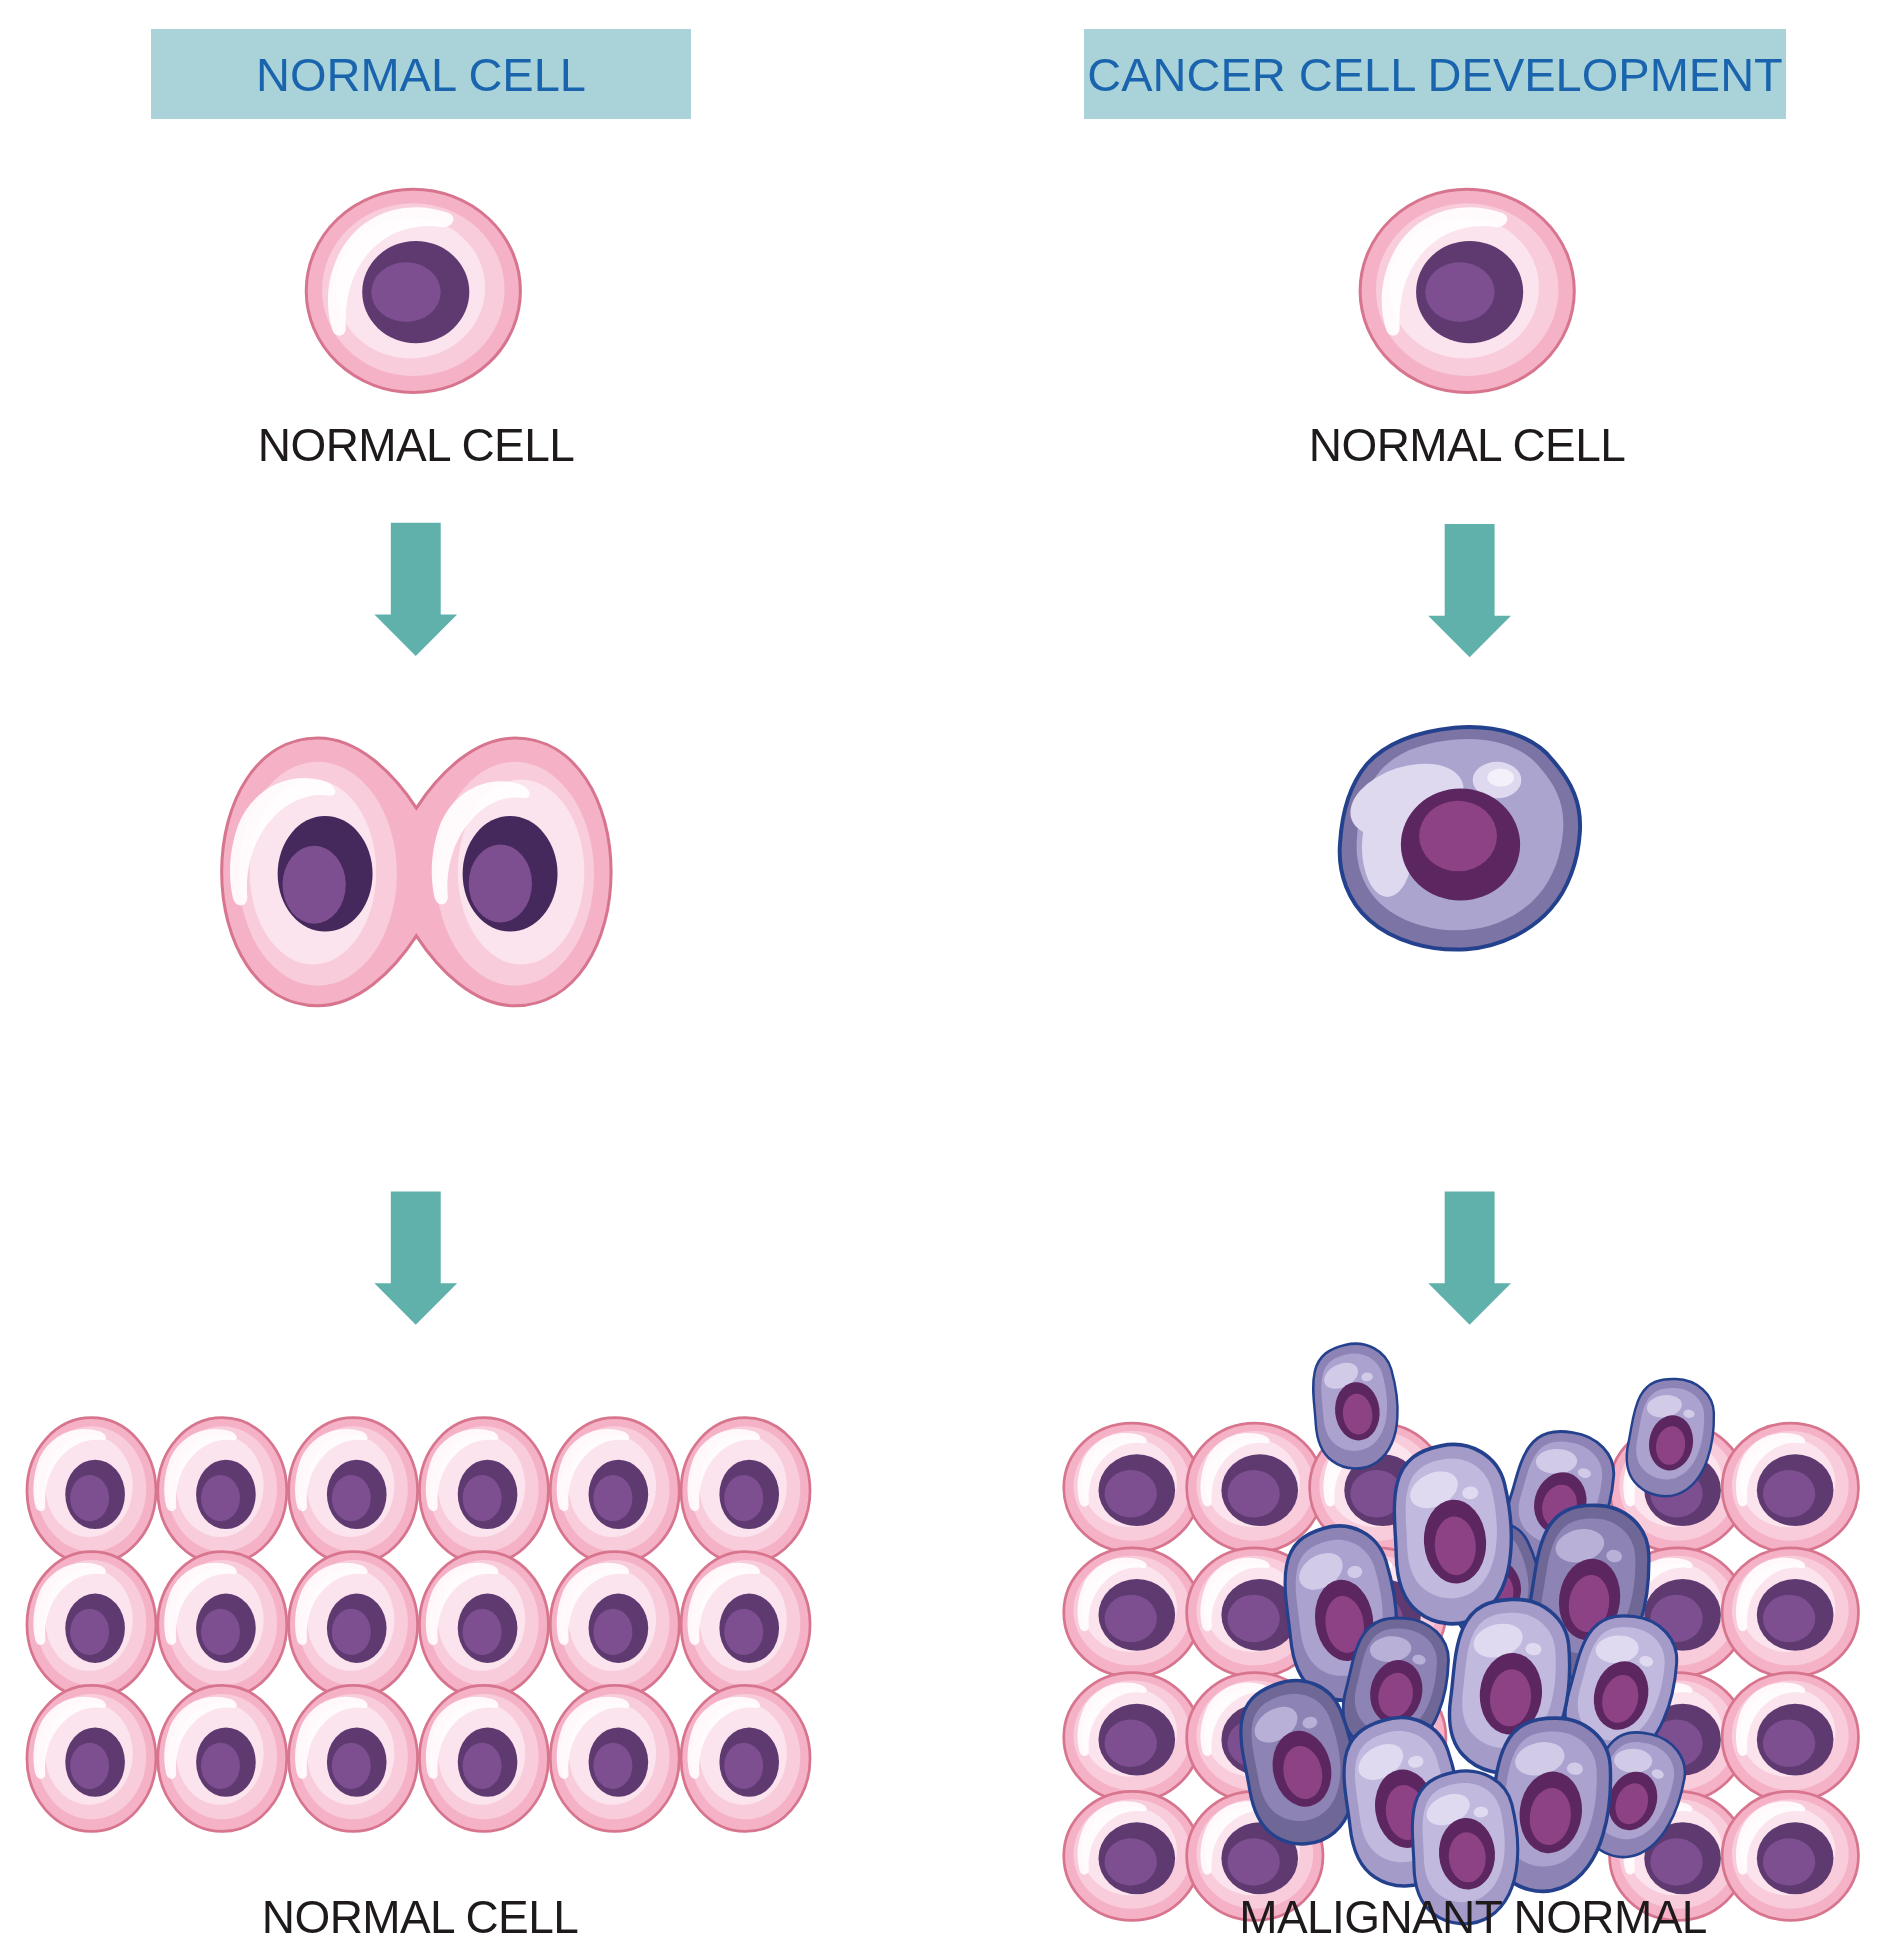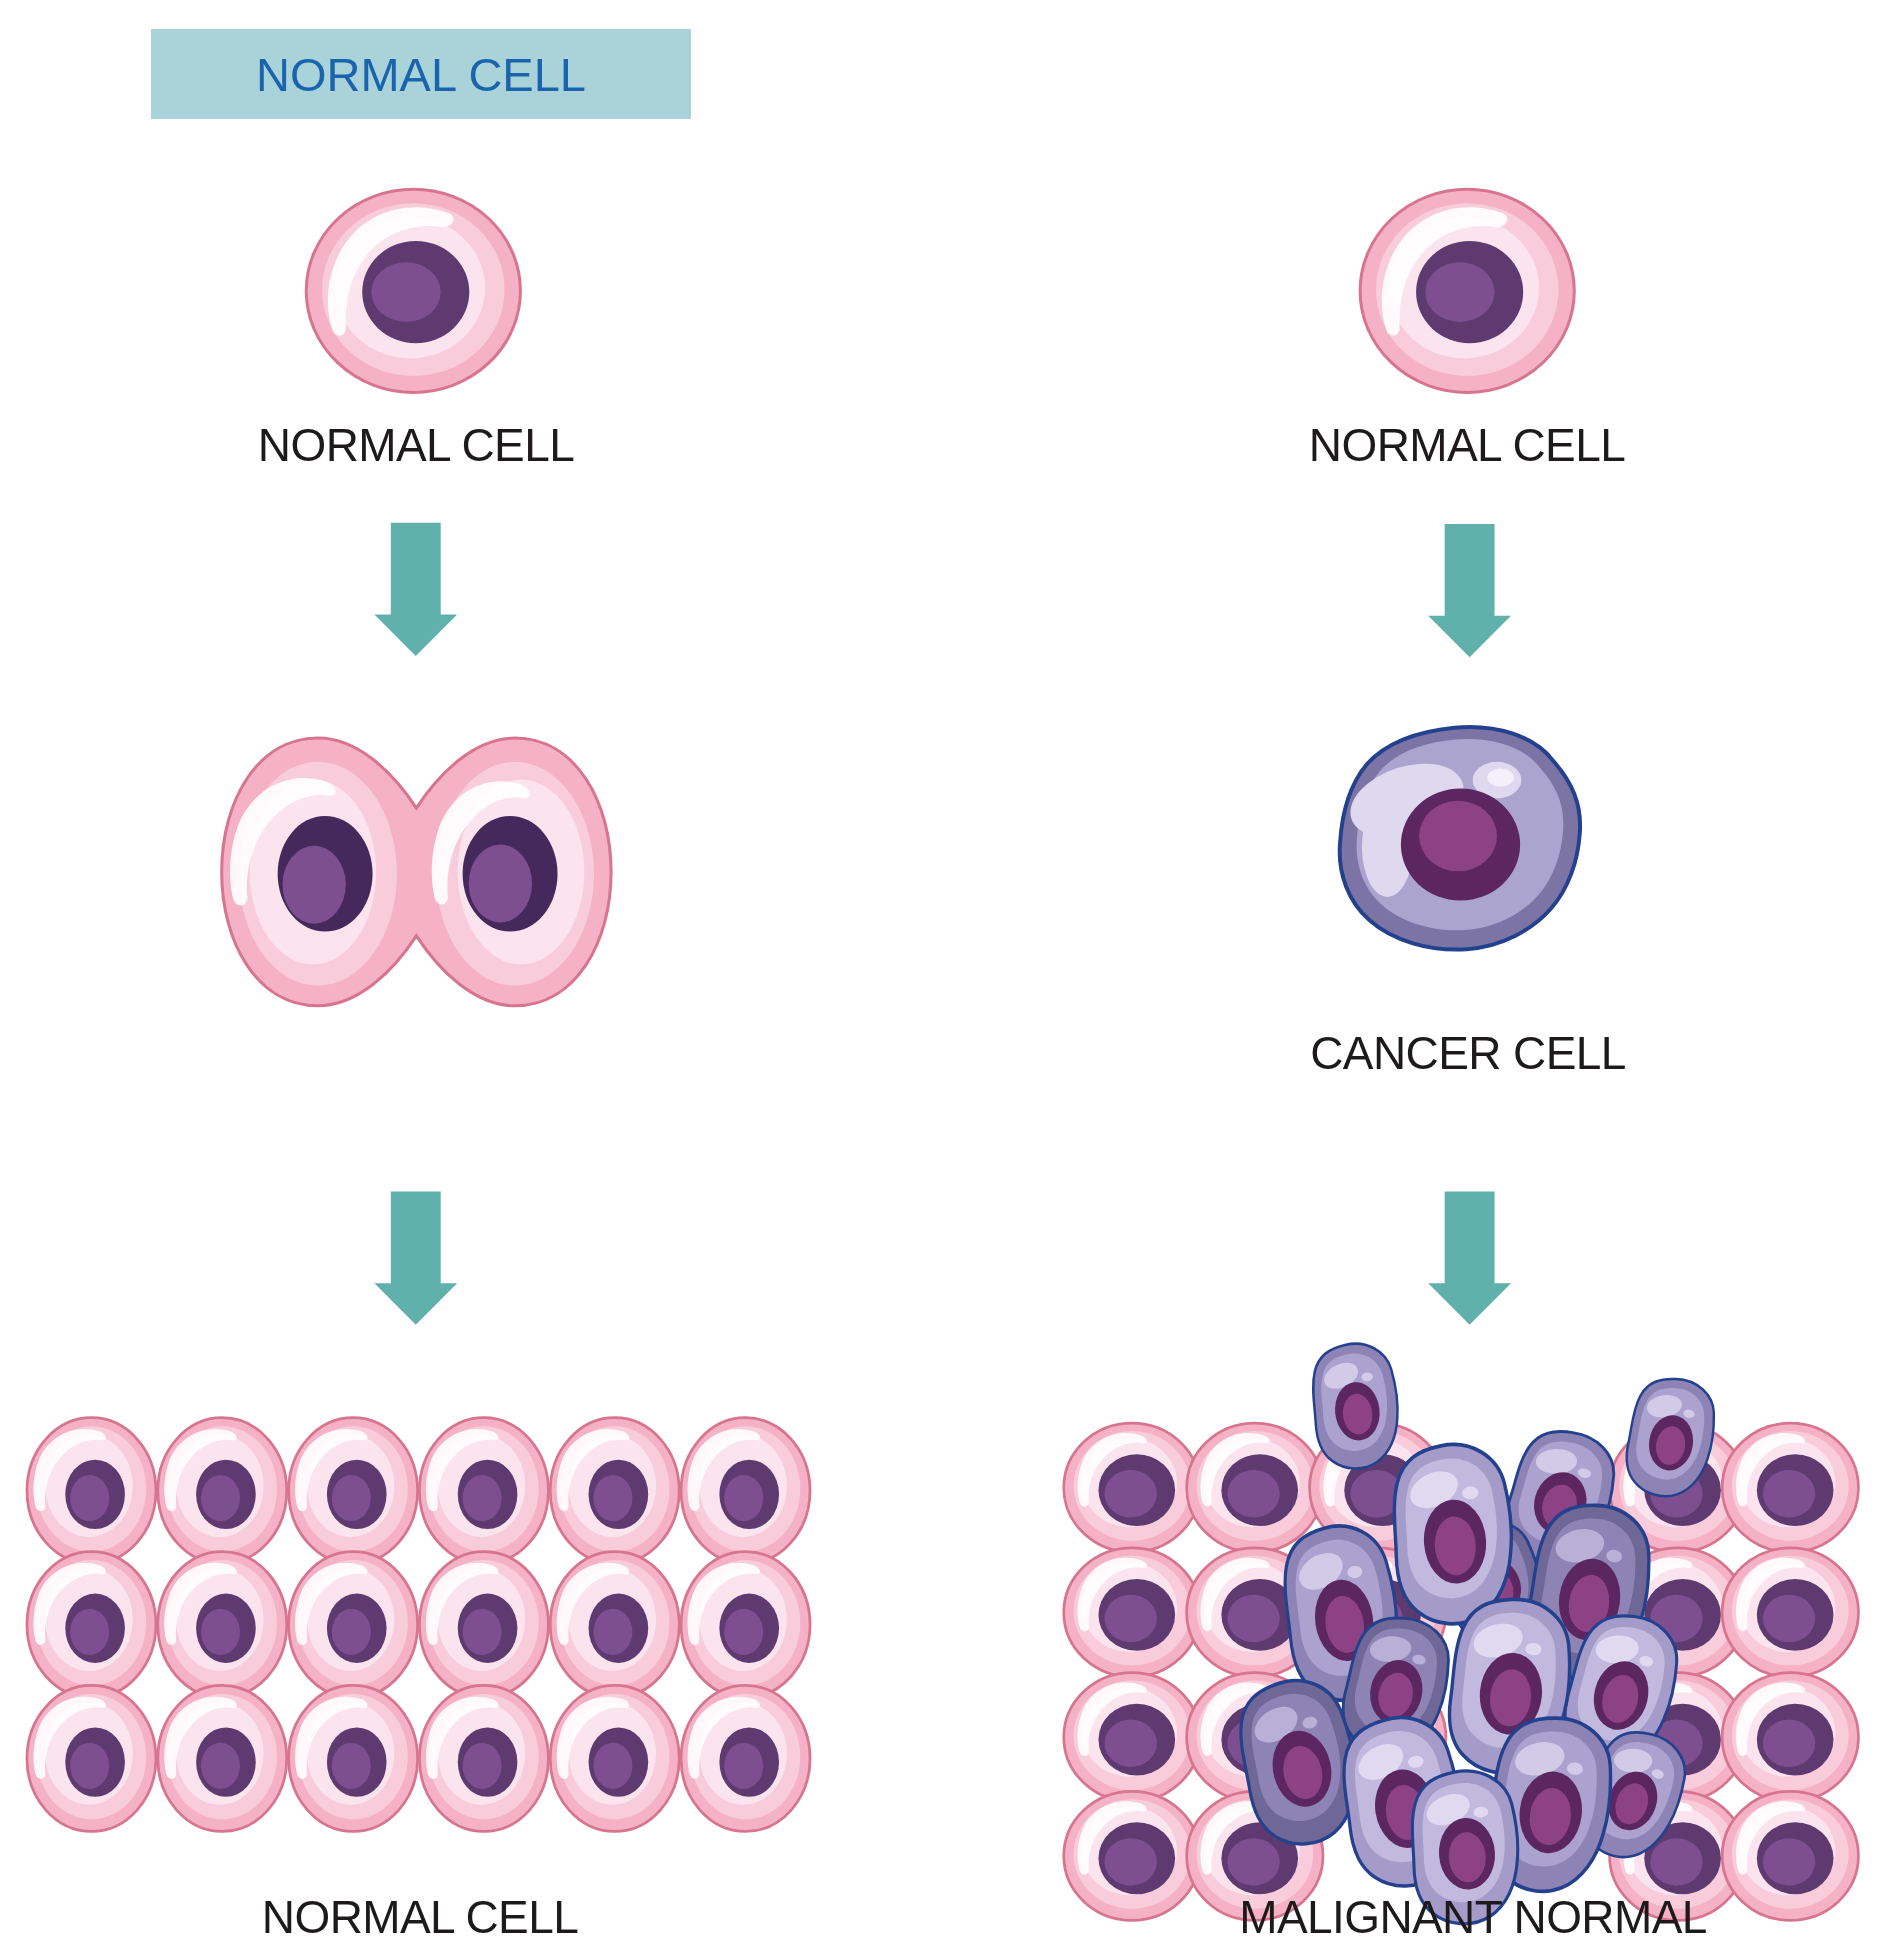--- a/index.html
+++ b/index.html
@@ -28,20 +28,23 @@
   .shade-d{--bb:var(--blob-dark-body,#6f6795);--bi:var(--blob-dark-inner,#8d84b5);--bp:var(--blob-dark-patch,#b9b0d8);}
 </style>
 </head>
 <body>
 
 <div id="stage">
 
   <div class="header" id="header-left">
     <span>NORMAL CELL</span>
   </div>
+  <div class="header" id="header-right">
+    <span>CANCER CELL DEVELOPMENT</span>
+  </div>
 
   <svg id="diagram-svg" width="1886" height="1955" viewBox="0 0 3099 3213" xmlns="http://www.w3.org/2000/svg">
     <defs>
 
       <g id="pinkCell">
         <ellipse rx="176" ry="167" fill="var(--pink-outer,#f5b2c6)" stroke="var(--pink-border,#d8758e)" stroke-width="5"></ellipse>
         <ellipse cx="0" cy="-2" rx="150" ry="142" fill="var(--pink-mid,#f8ccdb)"></ellipse>
         <ellipse cx="-5" cy="-5" rx="123" ry="116" fill="var(--pink-light,#fce4ee)"></ellipse>
         <path d="M 58,-128 C -12,-152 -82,-128 -117,-70 C -141,-30 -147,22 -133,64 C -128,79 -110,76 -111,60 C -113,18 -104,-24 -77,-58 C -49,-93 -3,-112 45,-105 C 64,-102 74,-122 58,-128 Z" fill="var(--pink-highlight,#fff)" opacity="0.9"></path>
         <ellipse cx="4" cy="2" rx="88" ry="84" fill="var(--nucleus-dark,#5e3a70)"></ellipse>
@@ -185,16 +188,15 @@
       <g>
         <use href="#blob" class="shade-m" transform="translate(2228,2310) rotate(-6) scale(0.73,0.80)"></use>
         <use href="#blob" class="shade-m" transform="translate(2746,2362) rotate(9) scale(0.72,0.76)"></use>
       </g>
     </g>
   </svg>
 
   <div class="caption" style="left:416px;top:445px">NORMAL CELL</div>
   <div class="caption" style="left:420px;top:1917px">NORMAL CELL</div>
   <div class="caption" style="left:1467px;top:445px">NORMAL CELL</div>
-  <div class="caption" style="left:1468px;top:1053px">CANCER CELL</div>
   <div class="caption" style="left:1473px;top:1917px">MALIGNANT NORMAL</div>
 </div>
 
 
 </body></html>

